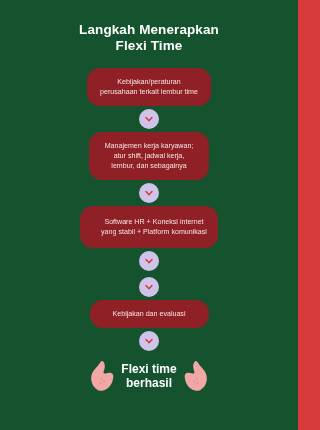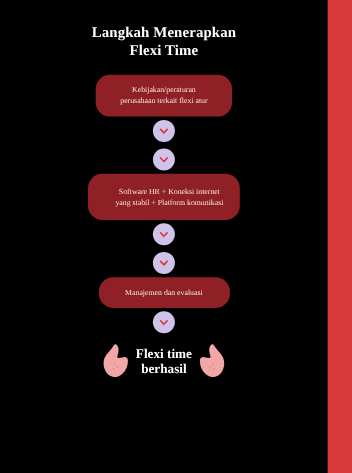--- a/index.html
+++ b/index.html
@@ -10,26 +10,25 @@
     width: 298px;
     height: 430px;
     background: #d83a3c;
     font-family: "Liberation Sans", sans-serif;
     overflow: hidden;
   }
   .poster {
     position: relative;
     width: 298px;
     height: 430px;
-    background: #000000;
+    background: #14532d;
     display: flex;
     flex-direction: column;
     align-items: center;
     box-sizing: border-box;
-    font-family: Liberation Serif, serif;
   }
   .title {
     margin-top: 22px;
     width: 240px;
     text-align: center;
     color: #ffffff;
     font-size: 13.5px;
     font-weight: bold;
     line-height: 16px;
     letter-spacing: 0.1px;
@@ -109,29 +108,34 @@
 
   <div class="title">
     <span class="line">Langkah Menerapkan</span>
     <span class="line">Flexi Time</span>
   </div>
 
   <div class="flow">
 
     <div class="card card-w1">
       <span class="ctext">Kebijakan/peraturan
-perusahaan terkait flexi atur</span>
+perusahaan terkait lembur time</span>
     </div>
 
     <div class="arrow">
       <svg width="12" height="12" viewBox="0 0 12 12" aria-hidden="true">
         <path d="M3 4.6 L6 7.8 L9 4.6" fill="none" stroke="#d83a3c" stroke-width="1.5" stroke-linecap="round" stroke-linejoin="round"></path>
       </svg>
     </div>
 
+    <div class="card card-w2">
+      <span class="ctext">Manajemen kerja karyawan;
+atur shift, jadwal kerja,
+lembur, dan sebagainya</span>
+    </div>
 
     <div class="arrow">
       <svg width="12" height="12" viewBox="0 0 12 12" aria-hidden="true">
         <path d="M3 4.6 L6 7.8 L9 4.6" fill="none" stroke="#d83a3c" stroke-width="1.5" stroke-linecap="round" stroke-linejoin="round"></path>
       </svg>
     </div>
 
     <div class="card card-w3">
       <span class="ctext">Software HR + Koneksi internet
 yang stabil + Platform komunikasi</span>
@@ -144,21 +148,21 @@
     </div>
 
 
     <div class="arrow">
       <svg width="12" height="12" viewBox="0 0 12 12" aria-hidden="true">
         <path d="M3 4.6 L6 7.8 L9 4.6" fill="none" stroke="#d83a3c" stroke-width="1.5" stroke-linecap="round" stroke-linejoin="round"></path>
       </svg>
     </div>
 
     <div class="card card-w5">
-      <span class="ctext">Manajemen dan evaluasi</span>
+      <span class="ctext">Kebijakan dan evaluasi</span>
     </div>
 
     <div class="arrow">
       <svg width="12" height="12" viewBox="0 0 12 12" aria-hidden="true">
         <path d="M3 4.6 L6 7.8 L9 4.6" fill="none" stroke="#d83a3c" stroke-width="1.5" stroke-linecap="round" stroke-linejoin="round"></path>
       </svg>
     </div>
 
   </div>
 

